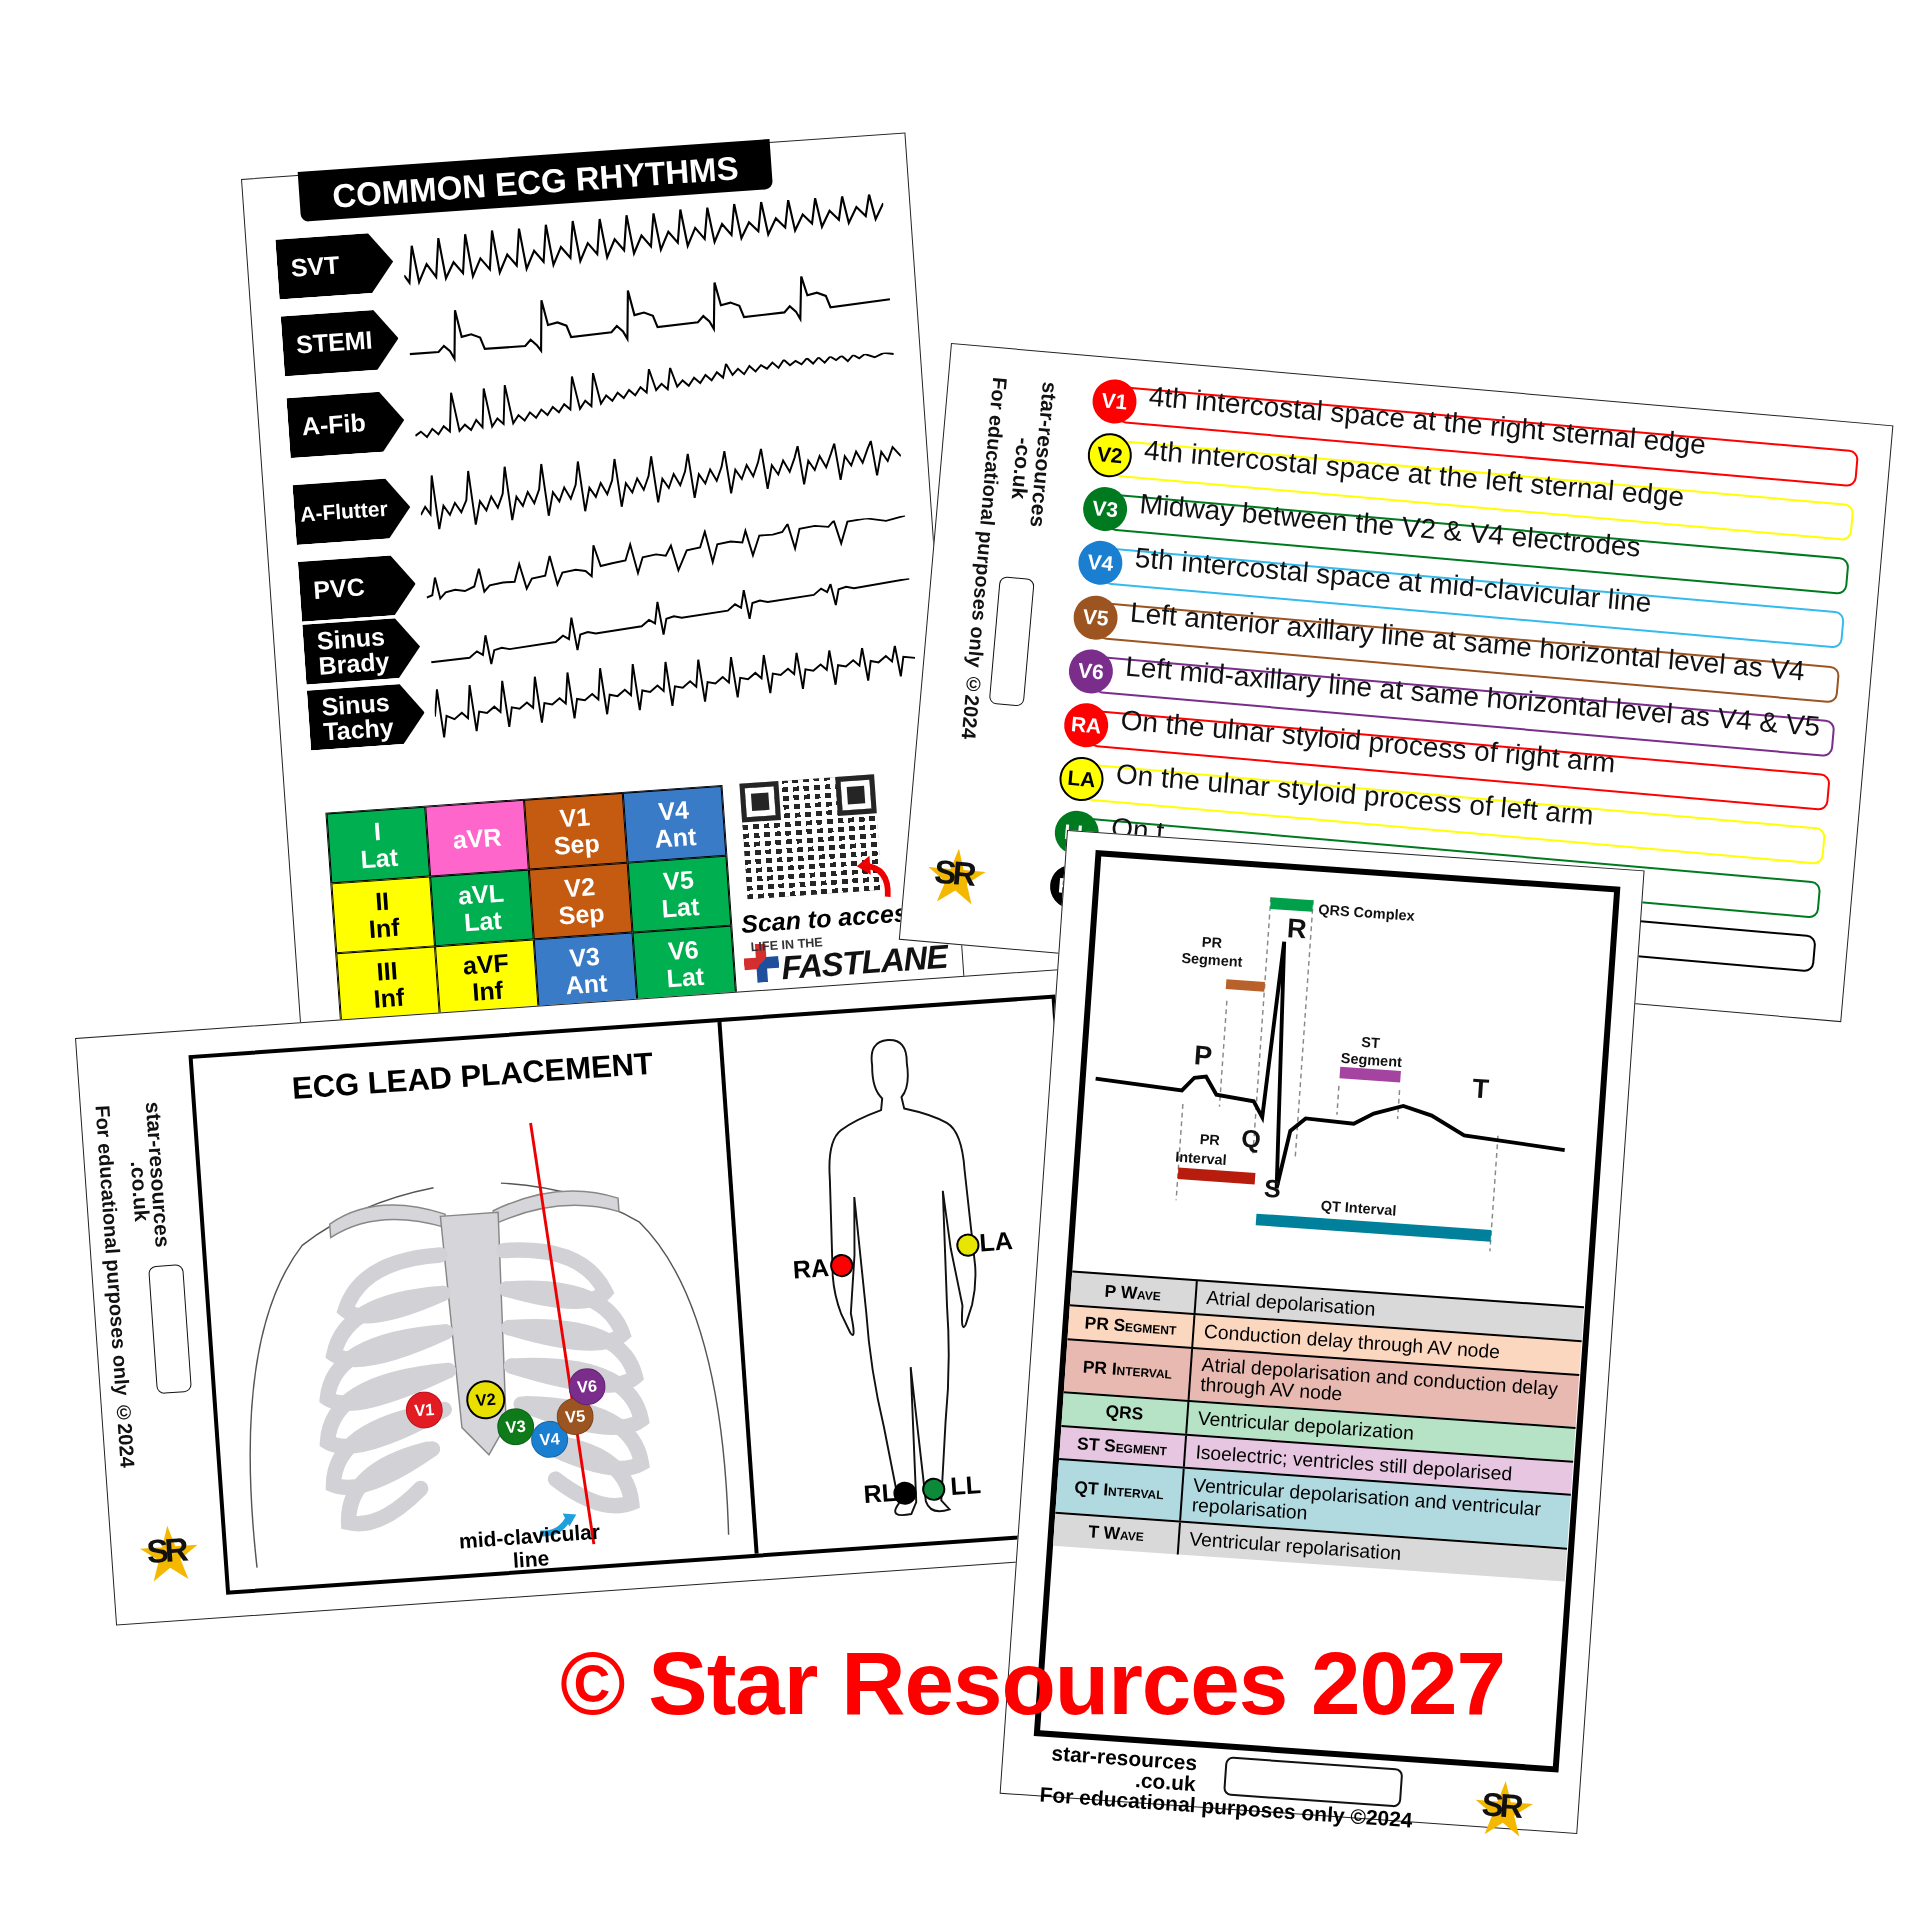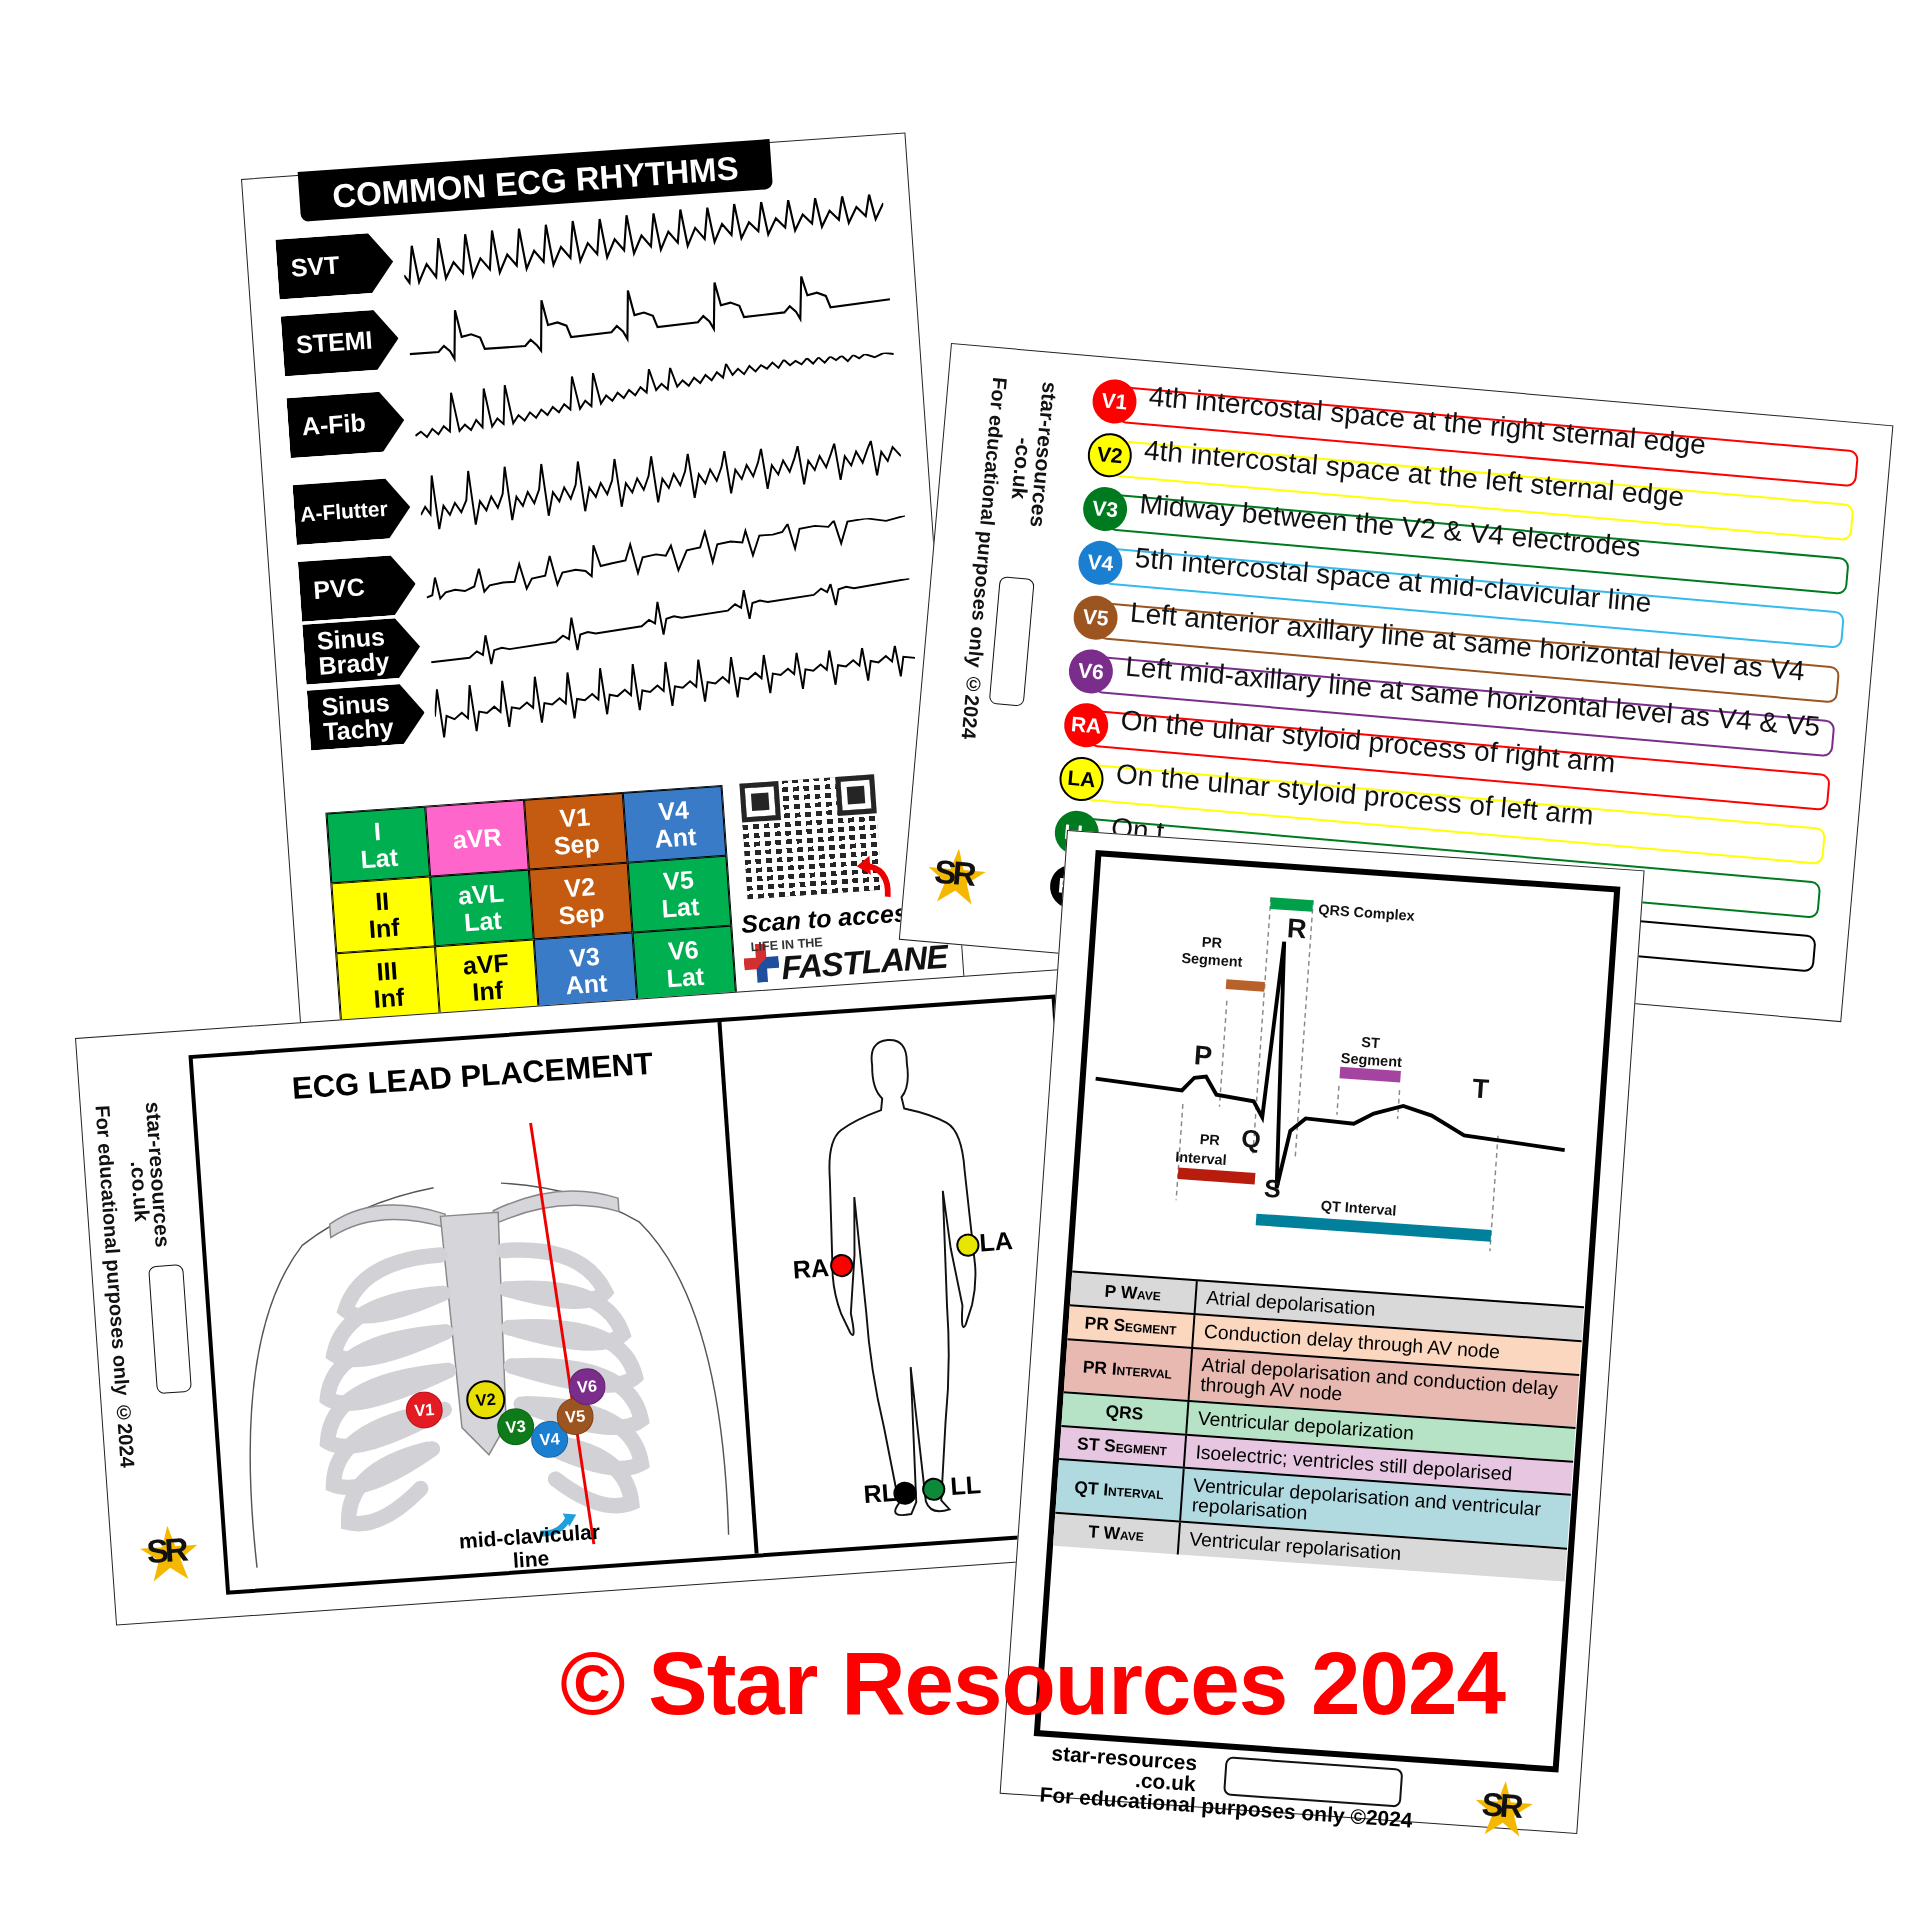--- a/index.html
+++ b/index.html
@@ -399,14 +399,14 @@
       <div>.co.uk</div>
     </div>
   <div class="wave-box"></div>
   <div class="wave-foot2">For educational purposes only ©2024</div>
   <div class="sr-logo" style="left:473px;top:917px">
       <div class="star"></div>
       <div class="txt">SR</div>
     </div>
 </div>
 
-<div class="watermark">© Star Resources 2024</div>
+<div class="watermark">© Star Resources 2027</div>
 
 
 </body></html>

